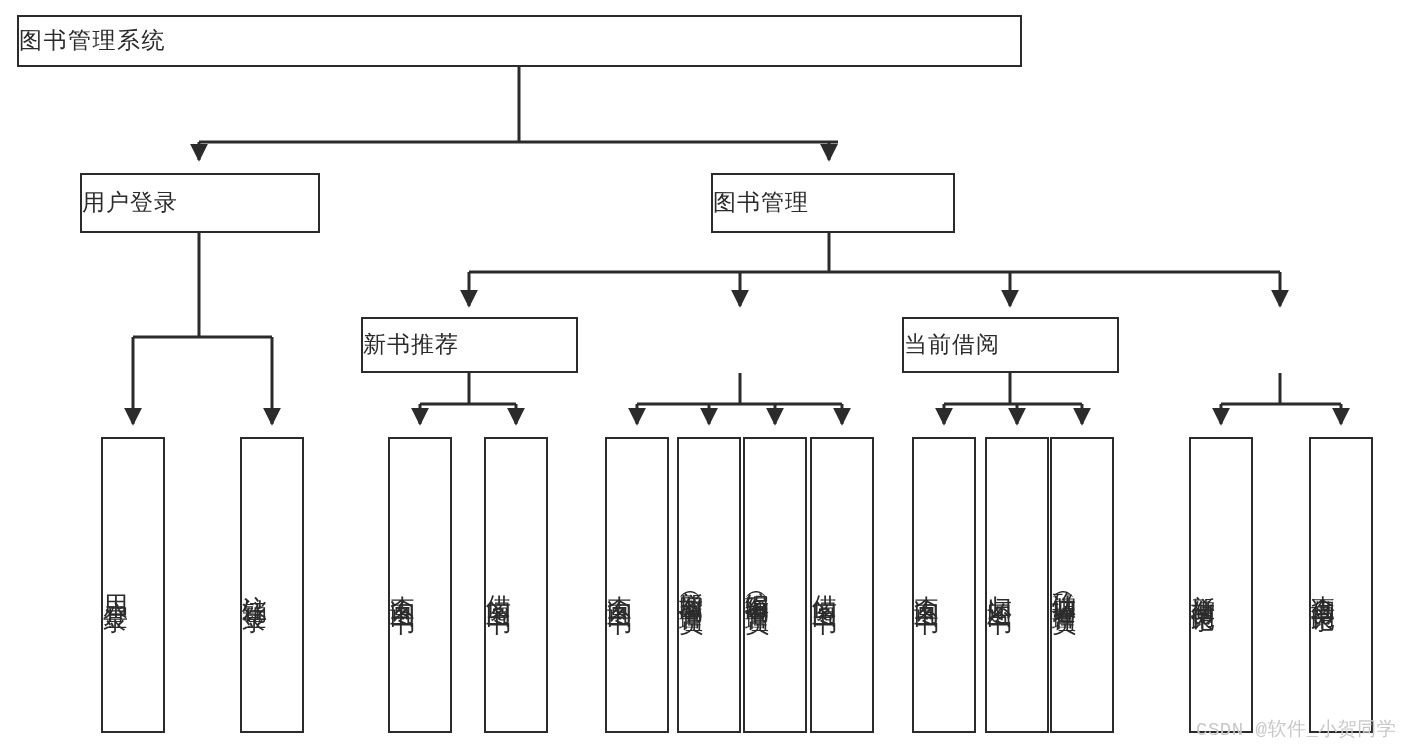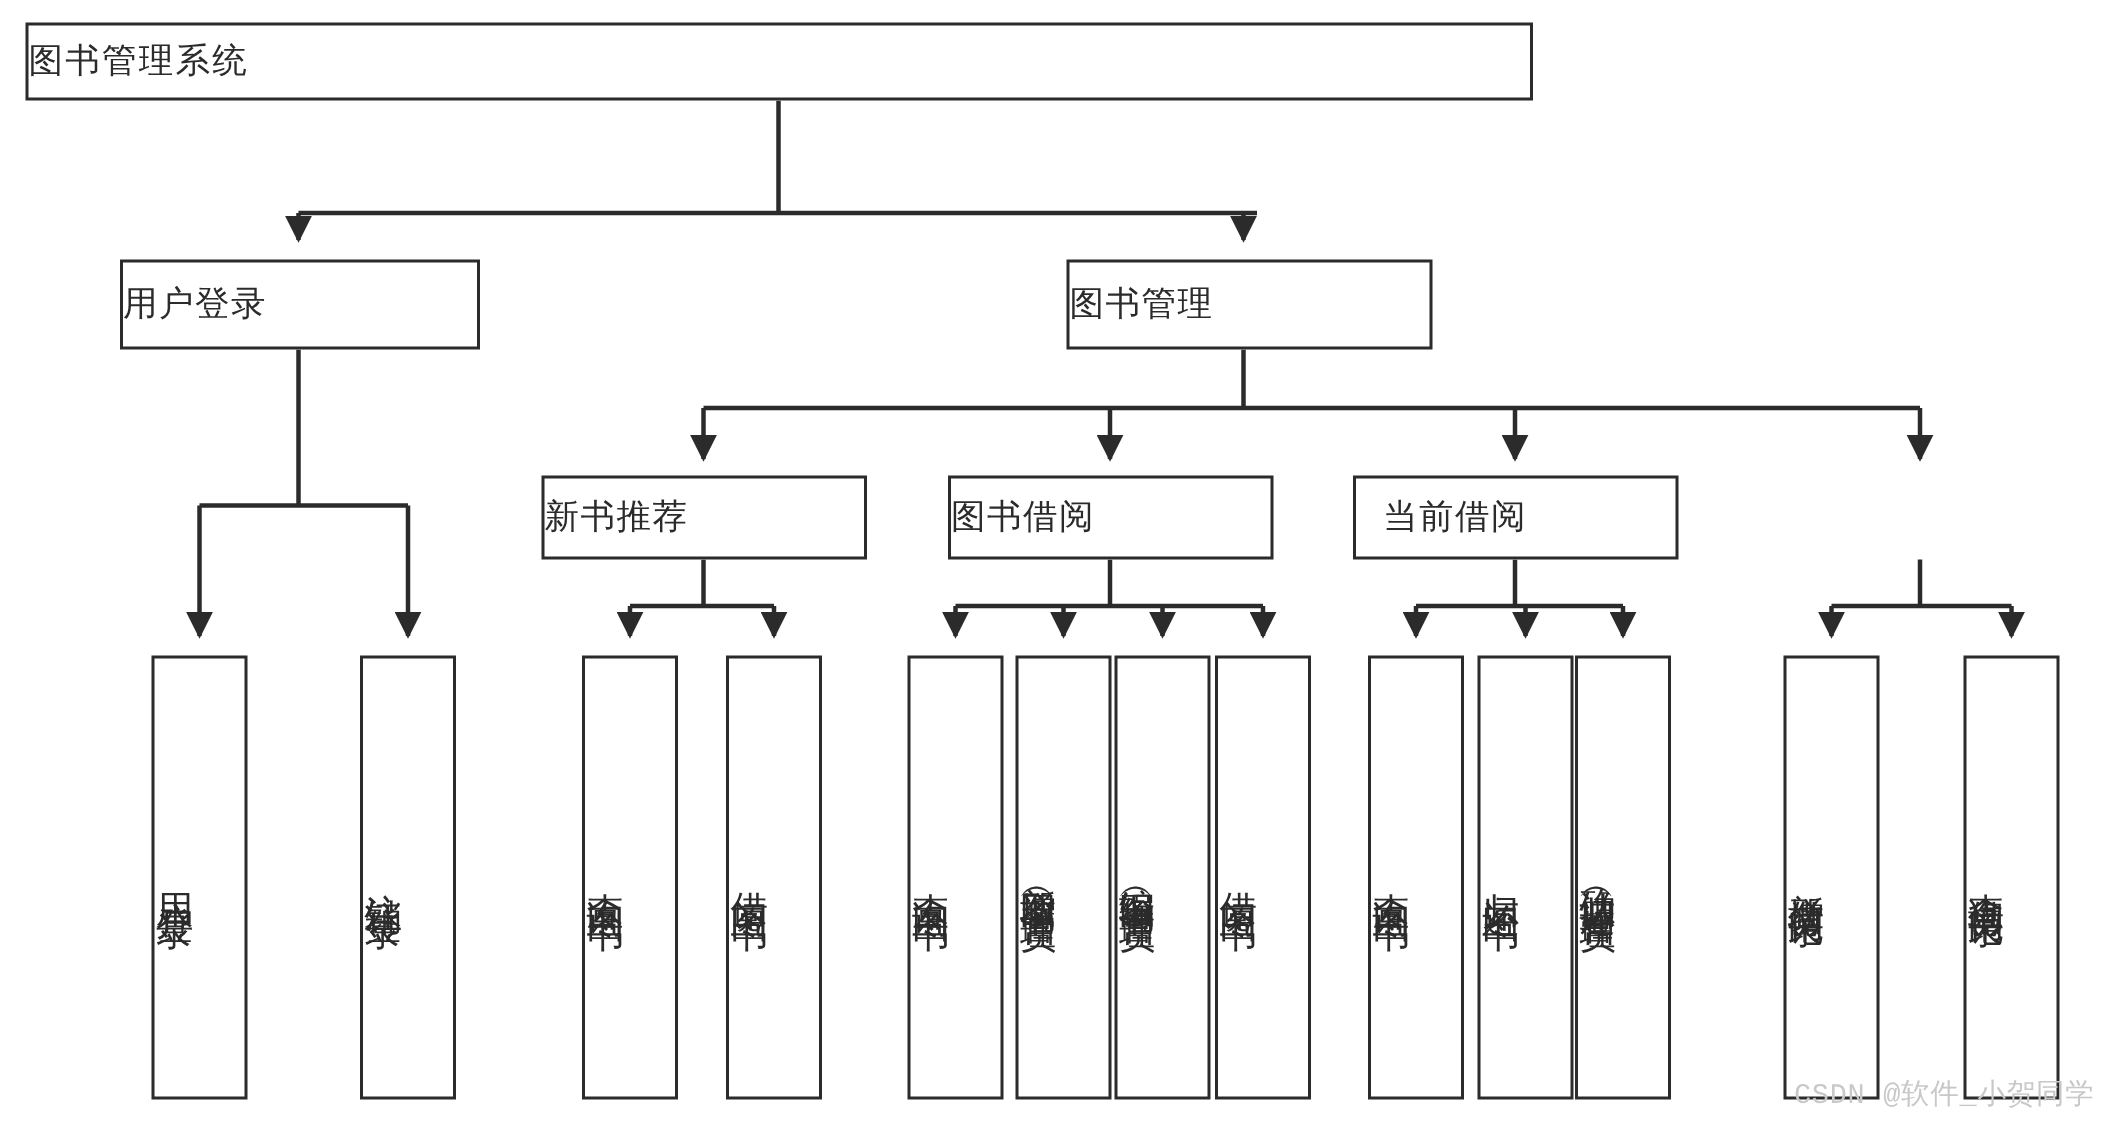--- a/index.html
+++ b/index.html
@@ -136,24 +136,21 @@
   <div class="node h" style="left:80px; top:173px; width:240px; height:60px;">
     <span class="label">用户登录</span>
   </div>
   <div class="node h" style="left:711px; top:173px; width:244px; height:60px;">
     <span class="label">图书管理</span>
   </div>
 
   <div class="node h" style="left:361px; top:317px; width:217px; height:56px;">
     <span class="label">新书推荐</span>
   </div>
-  <div class="node h" style="left:632px; top:317px; width:217px; height:56px;">
-    <span class="label">图书借阅</span>
-  </div>
-  <div class="node h" style="left:902px; top:317px; width:217px; height:56px;padding-left:18px;">
+  <div class="node h" style="left:902px; top:317px; width:217px; height:56px;">
     <span class="label">当前借阅</span>
   </div>
 
   <div class="node v" style="left:101px; top:437px; width:64px; height:296px;">
     <span class="label">用户登录</span>
   </div>
   <div class="node v" style="left:240px; top:437px; width:64px; height:296px;">
     <span class="label">注销登录</span>
   </div>
   <div class="node v" style="left:388px; top:437px; width:64px; height:296px;">

